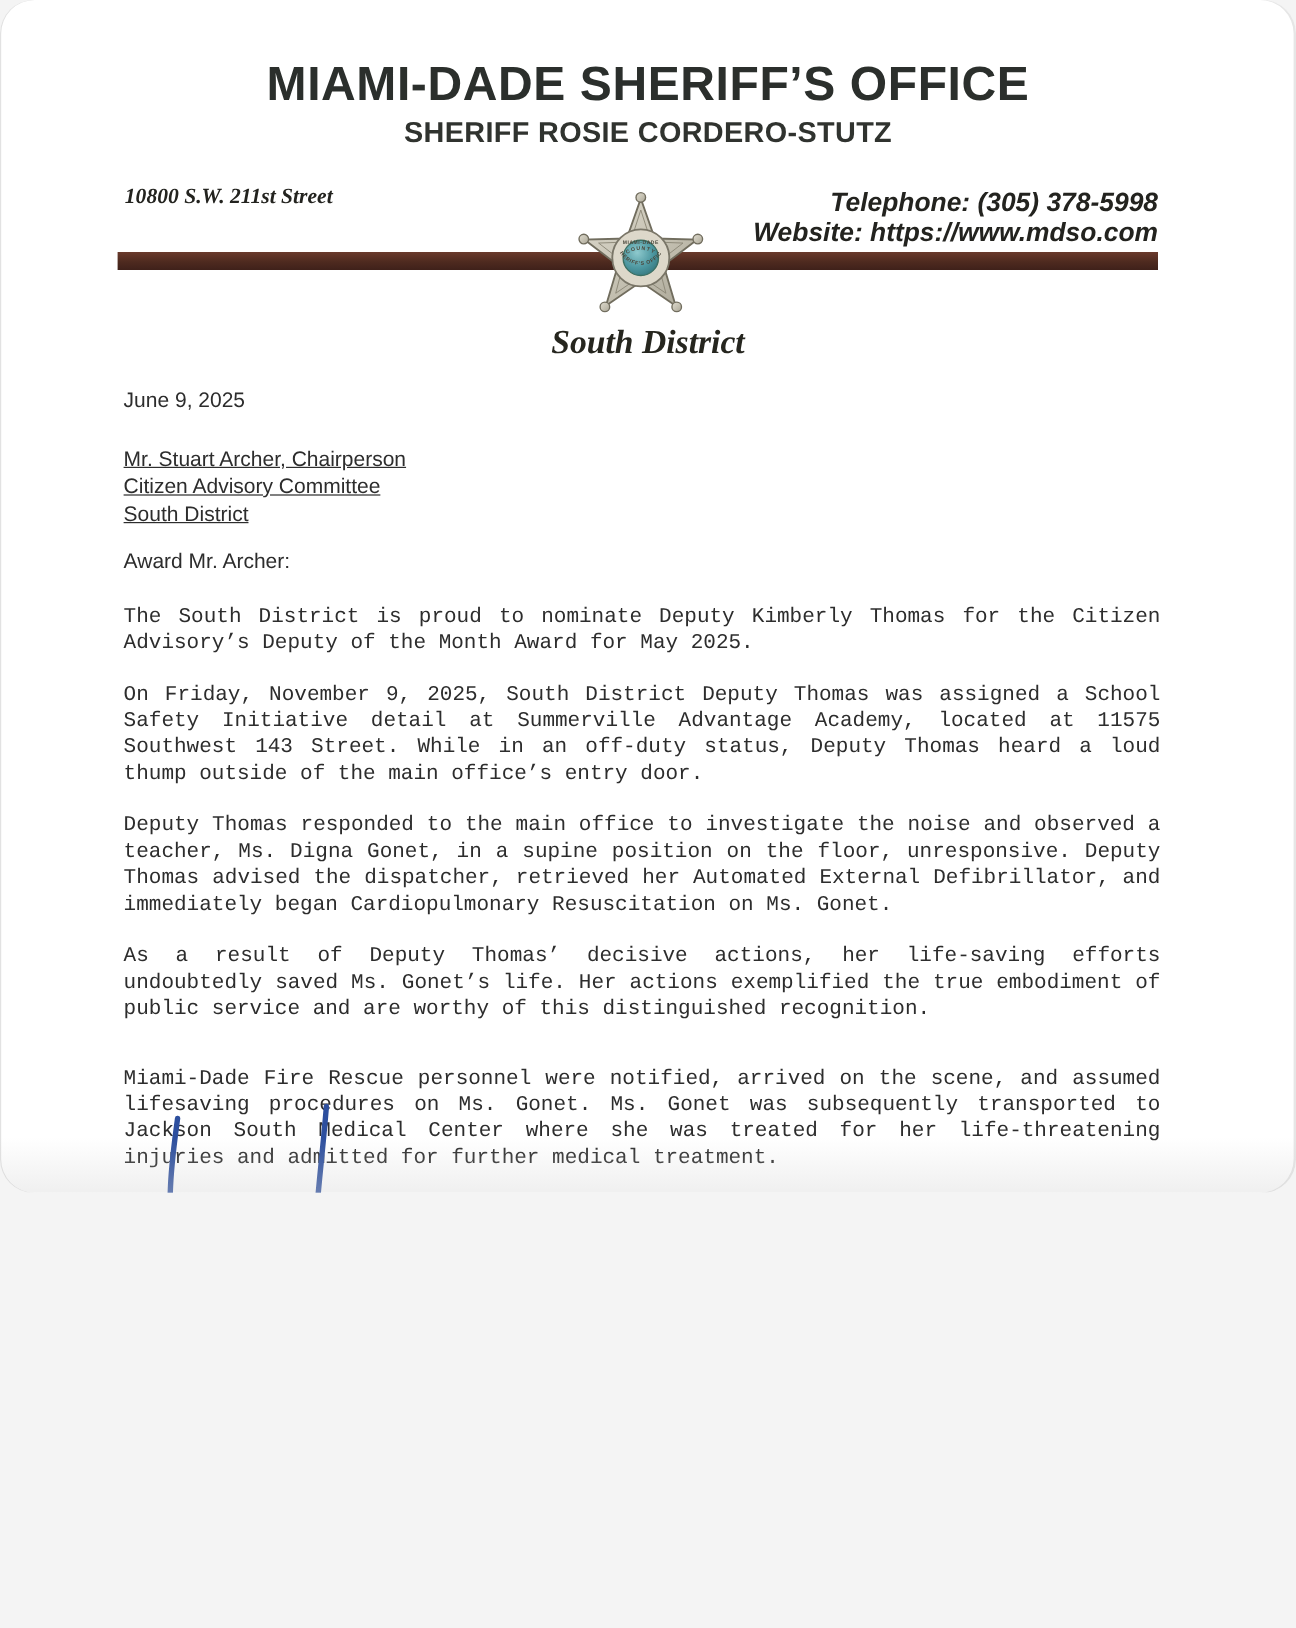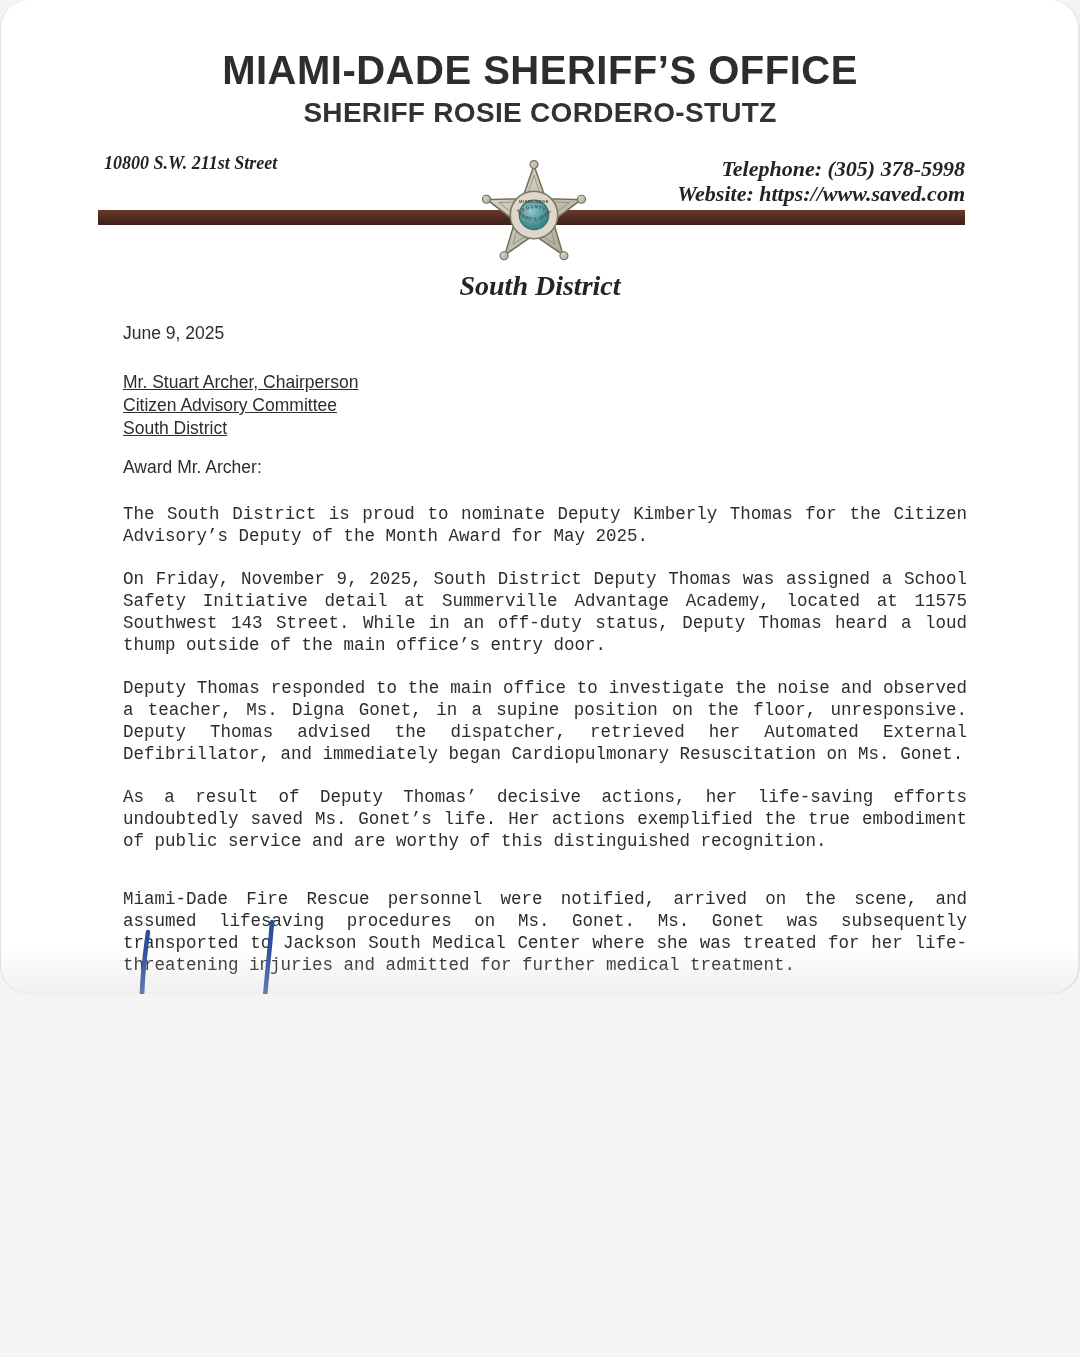--- a/index.html
+++ b/index.html
@@ -32,41 +32,41 @@
     font-size: 40px;
     font-weight: bold;
     letter-spacing: 0.5px;
     color: #2b2f2c;
     margin: 0;
   }
   .sheriff-name {
     position: absolute;
     top: 97px; left: 0; right: 0;
     text-align: center;
-    font-size: 28px;
+    font-size: 24px;
     font-weight: bold;
     letter-spacing: 0.3px;
     color: #30332f;
     margin: 0;
   }
   .addr-block {
     position: absolute;
     top: 151px; left: 104px;
     font-family: "Liberation Serif", serif;
     font-style: italic;
     font-weight: bold;
     font-size: 18px;
     line-height: 25px;
     color: #23231f;
   }
   .contact-block {
     position: absolute;
     top: 156px; right: 115px;
     text-align: right;
-    font-family: Liberation Serif, serif;
+    font-family: Liberation Sans, sans-serif;
     font-style: italic;
     font-weight: bold;
     font-size: 22px;
     line-height: 25px;
     color: #23231f;
   }
   .divider-bar {
     position: absolute;
     top: 210px; left: 98px;
     width: 867px; height: 15px;
@@ -88,21 +88,20 @@
     color: #26261f;
   }
 
   
   .content {
     position: absolute;
     top: 322px; left: 103px; right: 113px;
     font-size: 17.5px;
     line-height: 22px;
     color: #2d2d2d;
-    margin-left: 20px;
   }
   .content p { margin: 0; }
   .date-line { margin-bottom: 27px !important; }
   .recipient-block { margin-bottom: 16px; line-height: 23px; text-decoration: underline; }
   .salutation { margin-bottom: 25px !important; }
   .body-par { text-align: justify; margin-bottom: 21px !important; font-family: Liberation Mono, monospace; }
   .body-par.last { margin-bottom: 36px !important; }
   .closing { margin-bottom: 90px !important; }
   .signer-block { line-height: 27px; font-size: 17.5px; }
 
@@ -126,21 +125,21 @@
 
   <h1 class="office-title">MIAMI-DADE SHERIFF’S OFFICE</h1>
   <h2 class="sheriff-name">SHERIFF ROSIE CORDERO-STUTZ</h2>
 
   <div class="addr-block">
     <div>10800 S.W. 211st Street</div>
   </div>
 
   <div class="contact-block">
     <div>Telephone: (305) 378-5998</div>
-    <div>Website: https://www.saved.com</div>
+    <div>Website: https://www.mdso.com</div>
   </div>
 
   <div class="divider-bar"></div>
 
   <svg class="badge" viewBox="0 0 120 120">
     <defs>
       <linearGradient id="metal" x1="0" y1="0" x2="1" y2="1">
         <stop offset="0" stop-color="#dedace"></stop>
         <stop offset="0.5" stop-color="#c7c3b4"></stop>
         <stop offset="1" stop-color="#aaa697"></stop>

